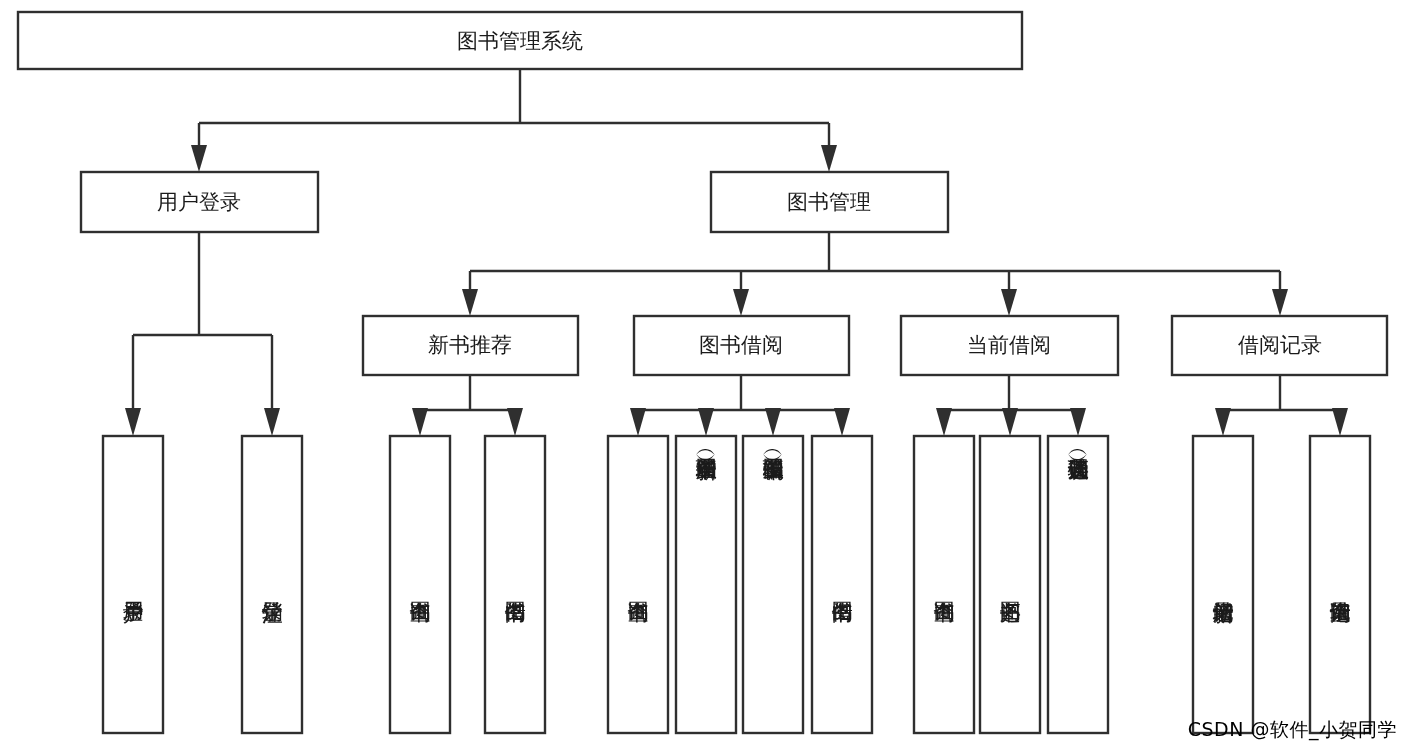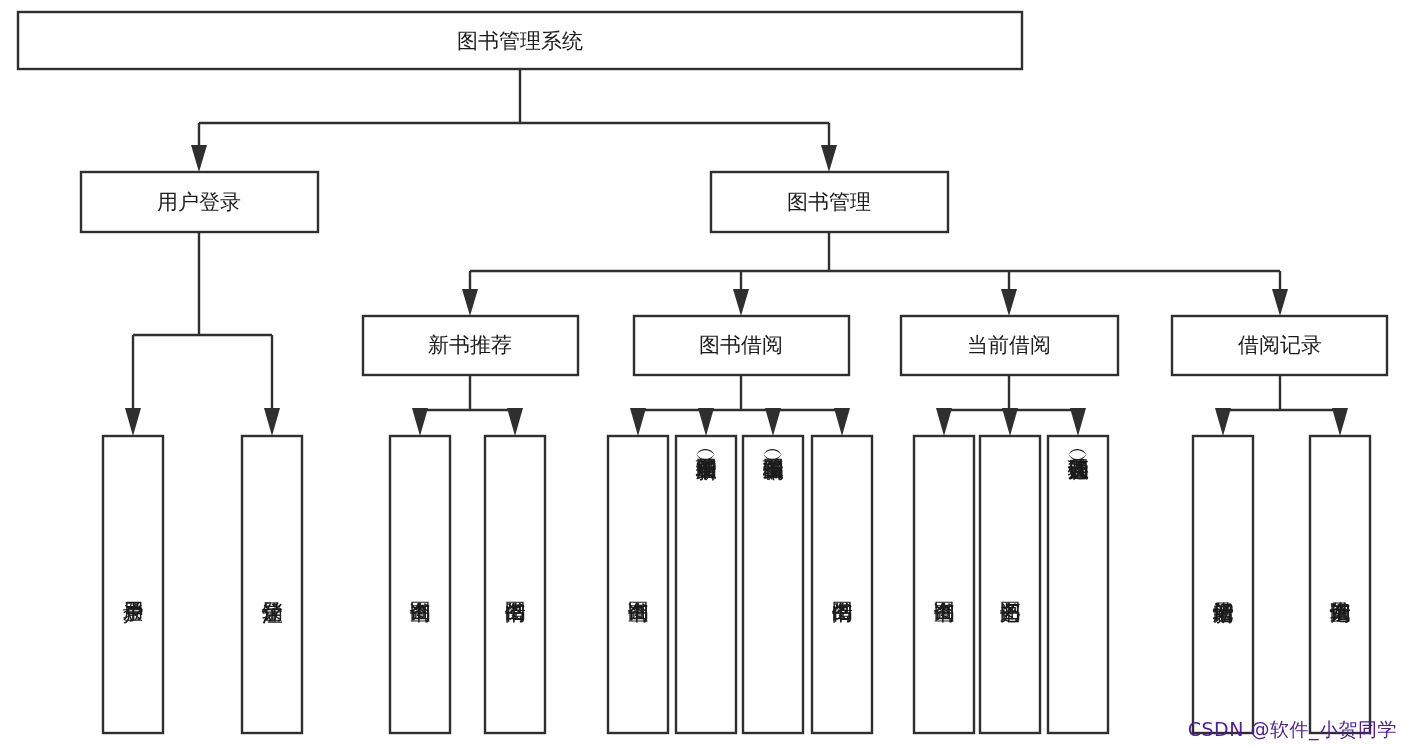--- a/index.html
+++ b/index.html
@@ -10,21 +10,21 @@
   .conn{stroke:#2f2f2f;stroke-width:2.4;fill:none;}
   .arrowhead{fill:#2f2f2f;stroke:none;}
   .hlabel{font-size:21px;fill:#1b1b1b;text-anchor:middle;
           dominant-baseline:middle;font-family:"DejaVu Sans","Liberation Sans",sans-serif;}
   .vlabelwrap{font-size:21px;line-height:1.06;color:#1b1b1b;
               writing-mode:vertical-rl;text-orientation:upright;
               white-space:nowrap;display:flex;align-items:center;
               justify-content:center;width:100%;height:100%;
               font-family:"DejaVu Sans","Liberation Sans",sans-serif;}
   .watermark{position:absolute;right:8px;bottom:4px;font-size:19px;
-             color:#4c1d95;letter-spacing:.5px;
+             color:#000000;letter-spacing:.5px;
              font-family:"DejaVu Sans","Liberation Sans",sans-serif;}
   #stage{position:relative;width:1405px;height:747px;}
 </style>
 </head>
 <body>
 
 <div id="stage">
 
 <svg id="diagram" viewBox="0 0 1405 747">
 

